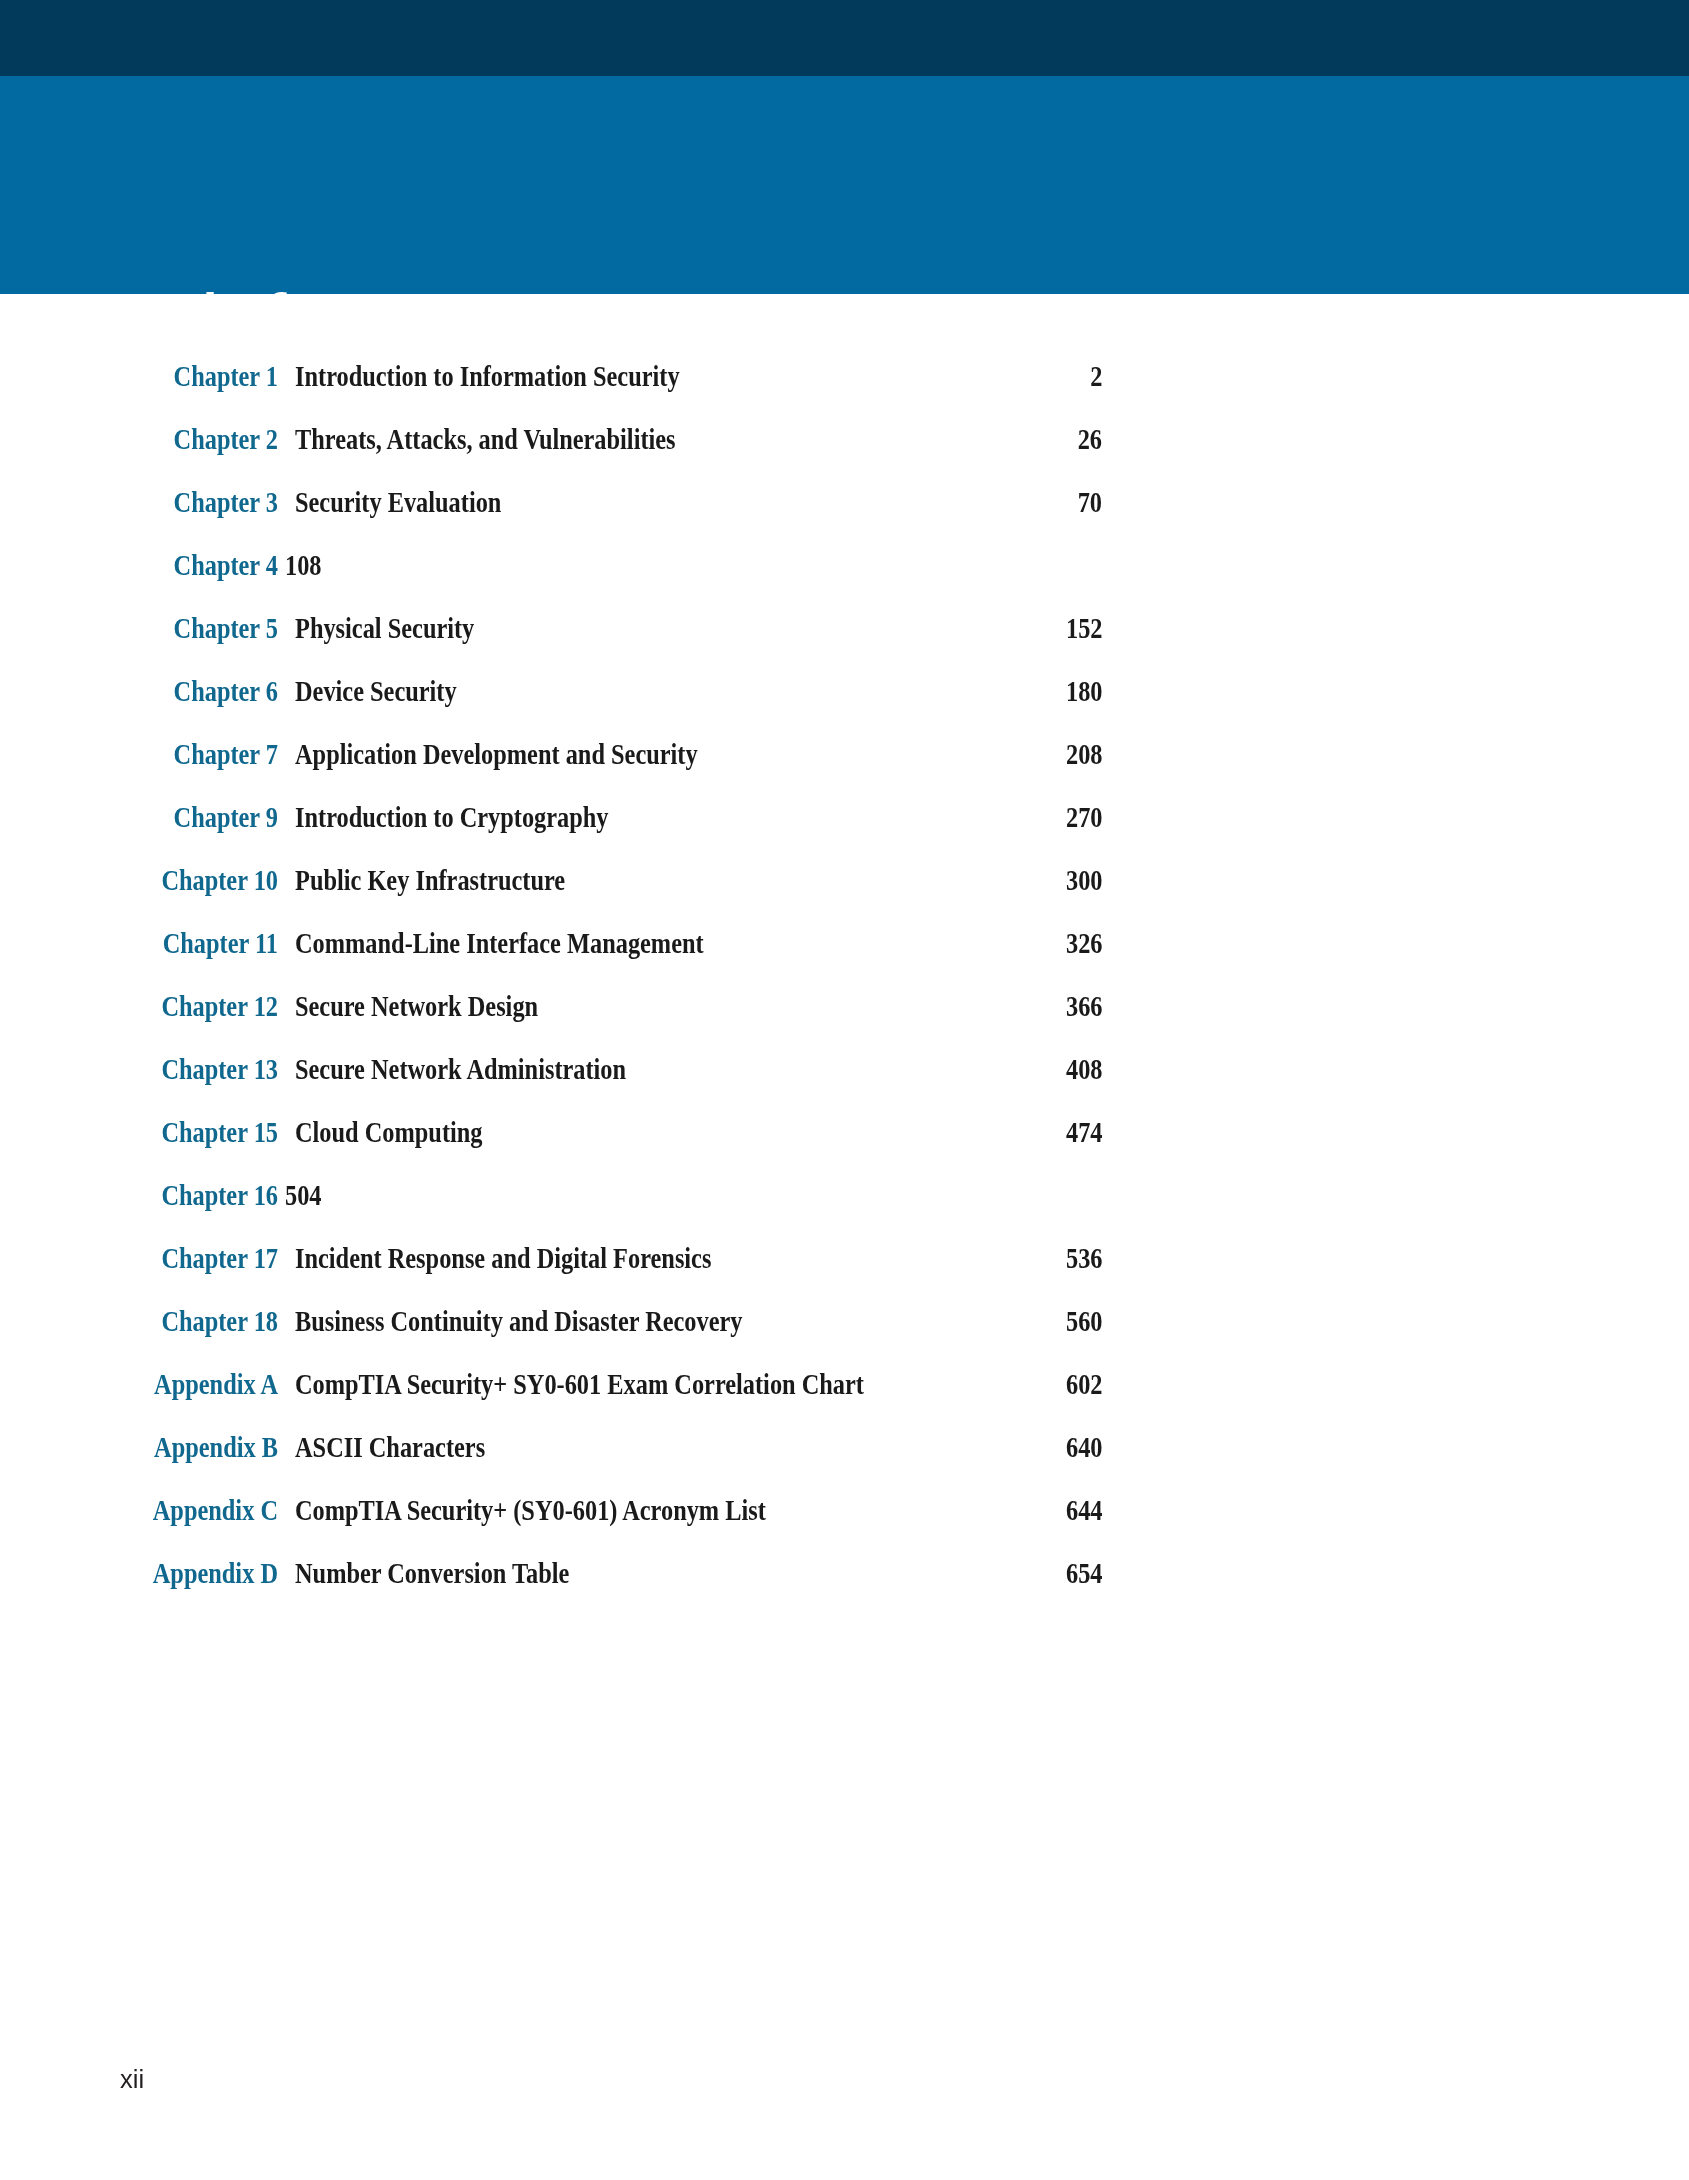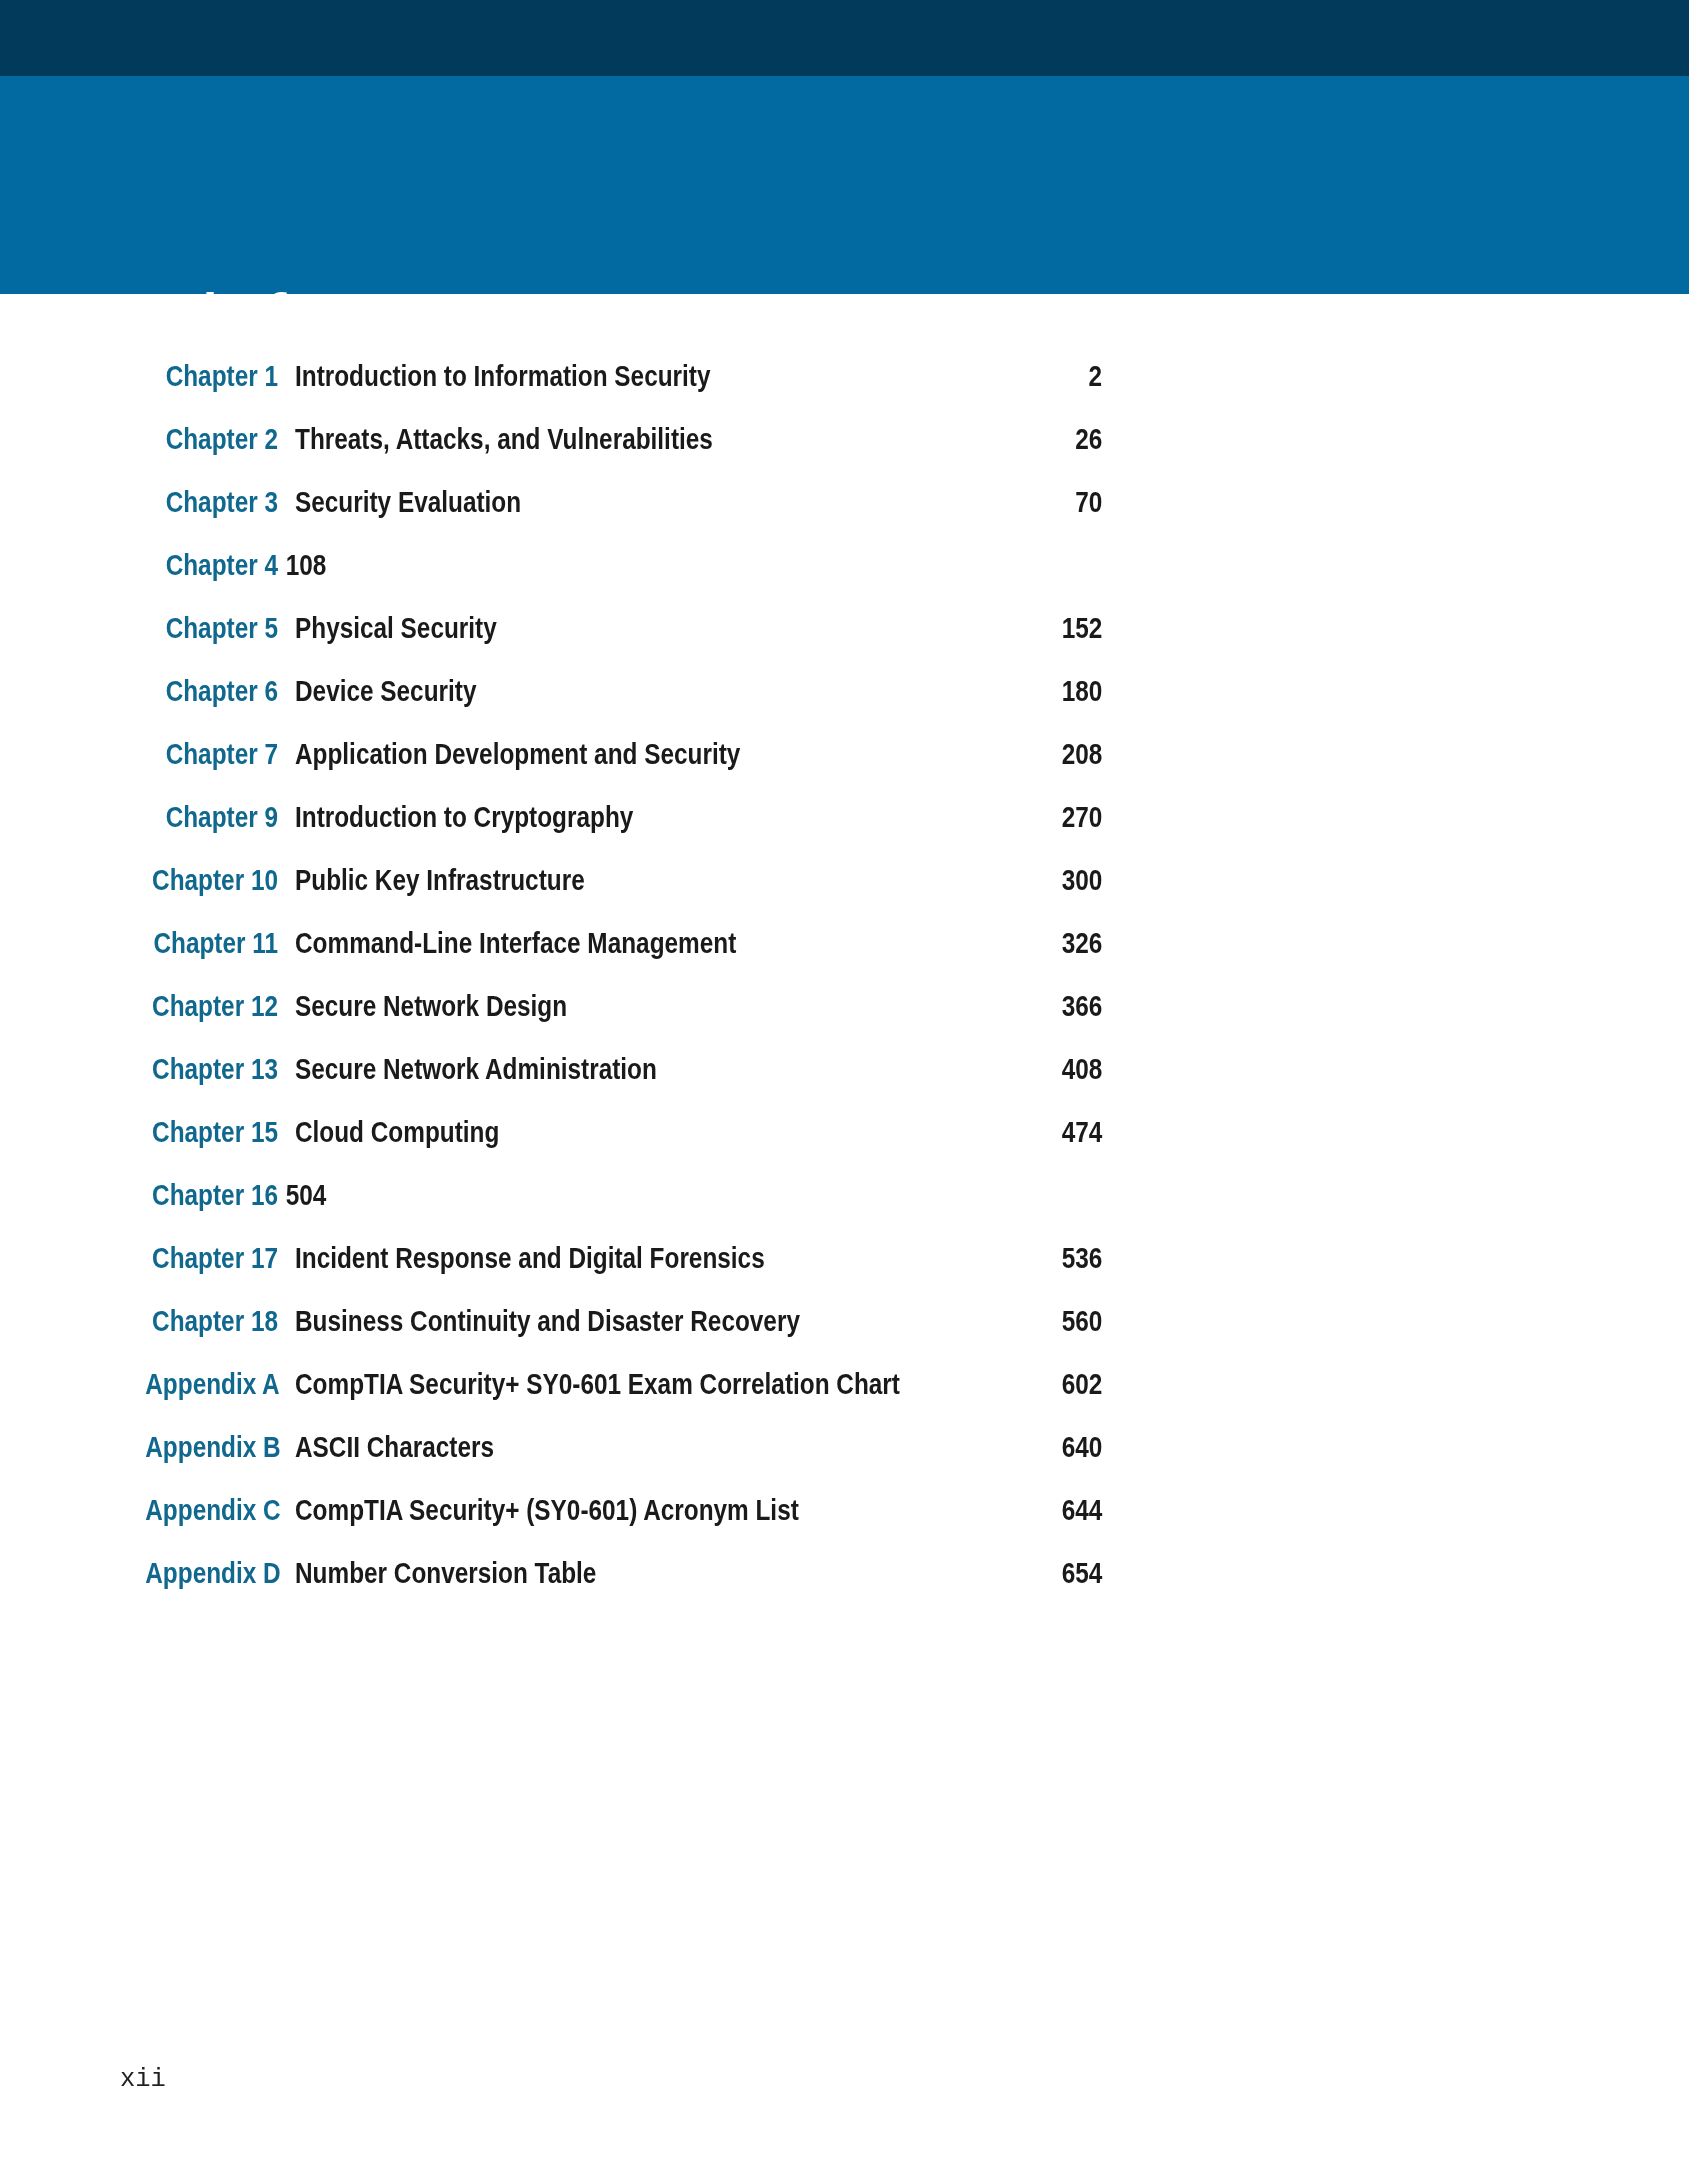--- a/index.html
+++ b/index.html
@@ -56,21 +56,21 @@
     left: 120px;
     top: 345px;
     width: 982px;
   }
 
   .toc-row {
     display: flex;
     align-items: baseline;
     width: 982px;
     height: 63px;
-    font-family: Liberation Sans, sans-serif;
+    font-family: Liberation Serif, serif;
     font-size: 29px;
     font-weight: 700;
     line-height: 63px;
     -webkit-font-smoothing: antialiased;
   }
 
   .toc-label {
     flex: 0 0 158px;
     width: 158px;
     text-align: right;
@@ -127,21 +127,21 @@
     transform: scaleX(0.84);
     transform-origin: right center;
   }
 
   
   .folio {
     position: absolute;
     left: 120px;
     top: 2064px;
     color: #231F20;
-    font-family: Liberation Mono, monospace;
+    font-family: Liberation Sans, sans-serif;
     font-size: 25.5px;
     font-weight: 400;
     line-height: 31px;
   }
 </style>
 </head>
 <body>
 
 <div class="page">
 

